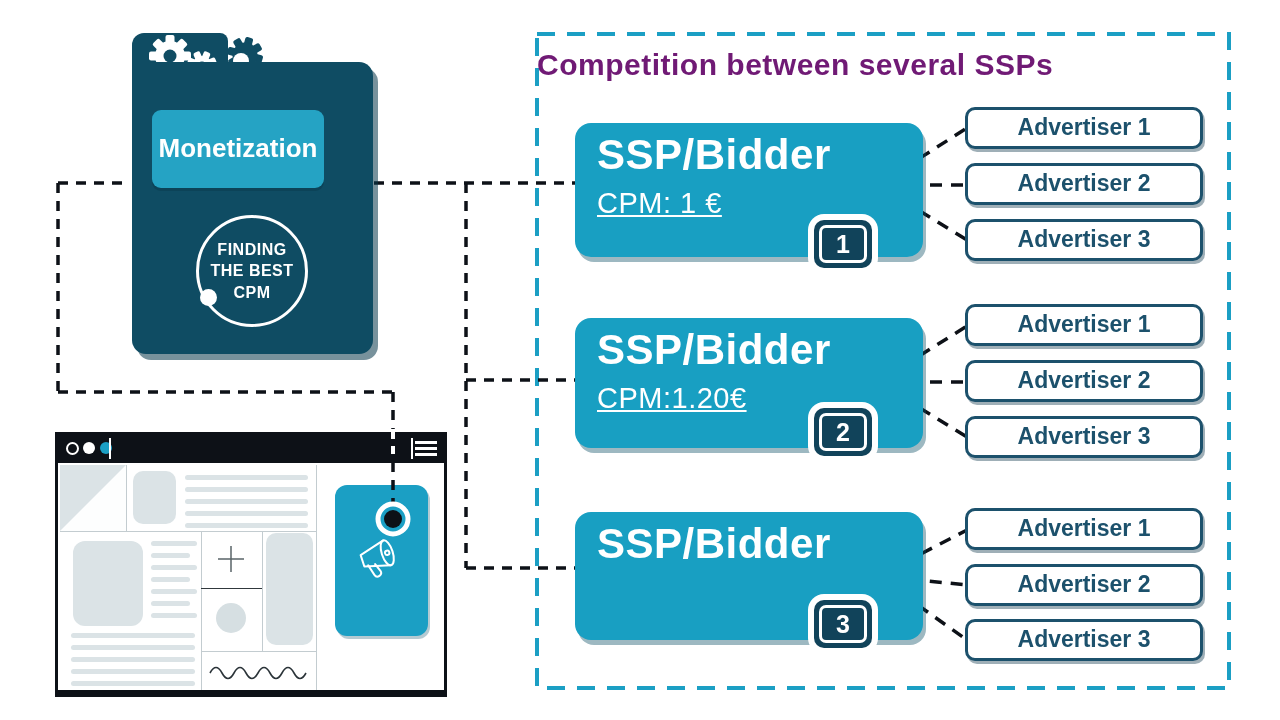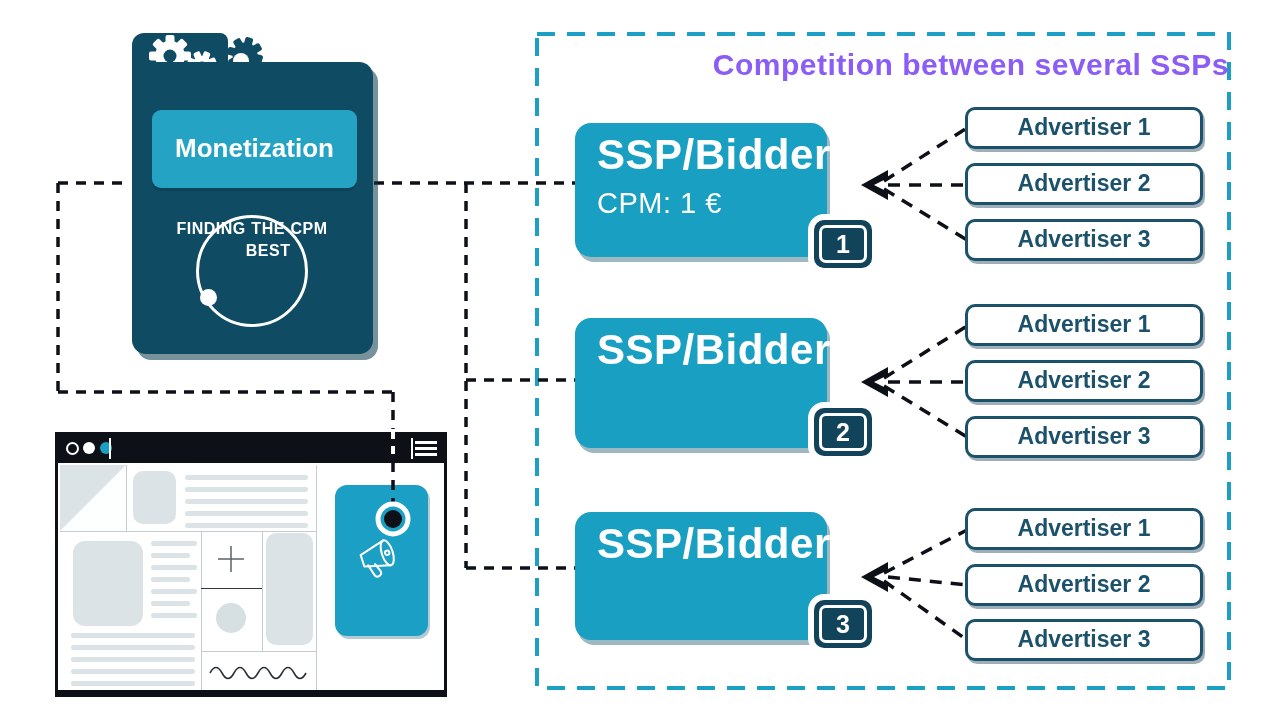--- a/index.html
+++ b/index.html
@@ -6,27 +6,27 @@
   .stage{position:relative;width:1280px;height:720px;background:#fff;overflow:hidden;
          font-family:"Liberation Sans",sans-serif;}
   .abs{position:absolute;}
   svg{display:block;}
 
   
   .platform-tab{left:132px;top:33px;width:96px;height:44px;background:#0f4c63;
     border-radius:12px 8px 0 0;}
   .platform-main{left:132px;top:62px;width:241px;height:292px;background:#0f4c63;
     border-radius:0 14px 14px 14px;box-shadow:5px 6px 0 rgba(9,56,75,.55);}
-  .mp-label{left:20px;top:48px;width:205px;height:78px;background:#25a3c4;border-radius:9px;
+  .mp-label{left:20px;top:48px;width:172px;height:78px;background:#25a3c4;border-radius:9px;
     color:#fff;font-weight:bold;font-size:26px;line-height:1.35;text-align:center;
     display:flex;flex-direction:column;justify-content:center;
     box-shadow:0 3px 0 rgba(8,48,64,.3);}
   .mp-circle{left:64px;top:153px;width:106px;height:106px;border:3px solid #fff;border-radius:50%;
     color:#fff;font-size:16px;font-weight:bold;letter-spacing:.5px;text-align:center;line-height:1.35;
-    display:flex;flex-direction:row;justify-content:center;}
+    display:flex;flex-direction:column;justify-content:center;}
   .mp-dot{left:68px;top:227px;width:17px;height:17px;border-radius:50%;background:#fff;}
 
   
   .browser{left:55px;top:432px;width:392px;height:265px;background:#fff;
     border:3px solid #0d1117;border-bottom-width:7px;box-sizing:border-box;}
   .titlebar{position:absolute;left:-1px;top:-1px;right:-1px;height:29px;background:#0d1117;}
   .dot{position:absolute;top:8px;width:12px;height:12px;border-radius:50%;}
   .dot.o{left:9px;border:2px solid #fff;width:9px;height:9px;}
   .dot.w{left:26px;background:#fff;}
   .dot.t{left:43px;background:#1b9fc4;}
@@ -36,26 +36,26 @@
   .divl{background:#c3ccd0;}
   .wirel{background:#dbe3e6;border-radius:3px;height:5px;margin-bottom:7px;}
   .wirebox{background:#dbe3e6;}
   .imgph{left:2px;top:30px;width:66px;height:66px;
     background:linear-gradient(to bottom right,#dbe3e6 49.6%,#fdfefe 50.4%);}
   .ad{left:277px;top:50px;width:93px;height:151px;background:#1b9fc4;border-radius:12px;
     box-shadow:2px 3px 0 rgba(10,80,105,.3);}
   .megaphone{position:absolute;left:16px;top:52px;transform:rotate(-18deg);}
 
   
-  .comp-title{left:537px;top:48px;width:692px;text-align:right;font-size:30px;font-weight:bold;
-    color:#8b5cf6;letter-spacing:.5px;}
-  .ssp{left:575px;width:252px;background:#189fc2;border-radius:16px;color:#fff;
+  .comp-title{left:537px;top:48px;width:692px;text-align:left;font-size:30px;font-weight:bold;
+    color:#701a75;letter-spacing:.5px;}
+  .ssp{left:575px;width:348px;background:#189fc2;border-radius:16px;color:#fff;
     box-shadow:3px 5px 0 rgba(11,77,99,.4);padding:10px 0 0 22px;box-sizing:border-box;}
   .ssp .name{font-size:42px;font-weight:bold;letter-spacing:.5px;line-height:1.05;}
-  .ssp .cpm{font-size:29px;font-weight:500;margin-top:10px;letter-spacing:.5px;}
+  .ssp .cpm{font-size:29px;font-weight:500;margin-top:10px;letter-spacing:.5px;text-decoration:underline;}
   .badge{left:814px;width:58px;height:48px;background:#11435a;border-radius:10px;
     box-shadow:0 0 0 6px #fff;}
   .badge .in{position:absolute;left:5px;top:5px;right:5px;bottom:5px;border:3px solid #fff;
     border-radius:7px;color:#fff;font-size:25px;font-weight:bold;display:flex;
     align-items:center;justify-content:center;}
   .adv{left:965px;width:238px;height:42px;background:#fff;border:3px solid #1c516c;border-radius:10px;
     box-sizing:border-box;color:#1c516c;font-size:23px;font-weight:bold;text-align:center;
     line-height:35px;box-shadow:2px 3px 0 rgba(16,55,75,.4);}
   .lines-svg{left:0;top:0;pointer-events:none;}
   .z1{z-index:1}.z2{z-index:2}.z3{z-index:3}
@@ -236,20 +236,21 @@
   <div class="abs ssp z3" style="top:123px;height:134px">
     <div class="name">SSP/Bidder</div>
     <div class="cpm">CPM: 1 €</div>
   </div>
   <div class="abs badge z3" style="top:220px">
     <div class="in">1</div>
   </div>
 
   <div class="abs ssp z3" style="top:318px;height:130px">
     <div class="name">SSP/Bidder</div>
+    <div class="cpm">CPM:1.20€</div>
   </div>
   <div class="abs badge z3" style="top:408px">
     <div class="in">2</div>
   </div>
 
   <div class="abs ssp z3" style="top:512px;height:128px">
     <div class="name">SSP/Bidder</div>
   </div>
   <div class="abs badge z3" style="top:600px">
     <div class="in">3</div>

